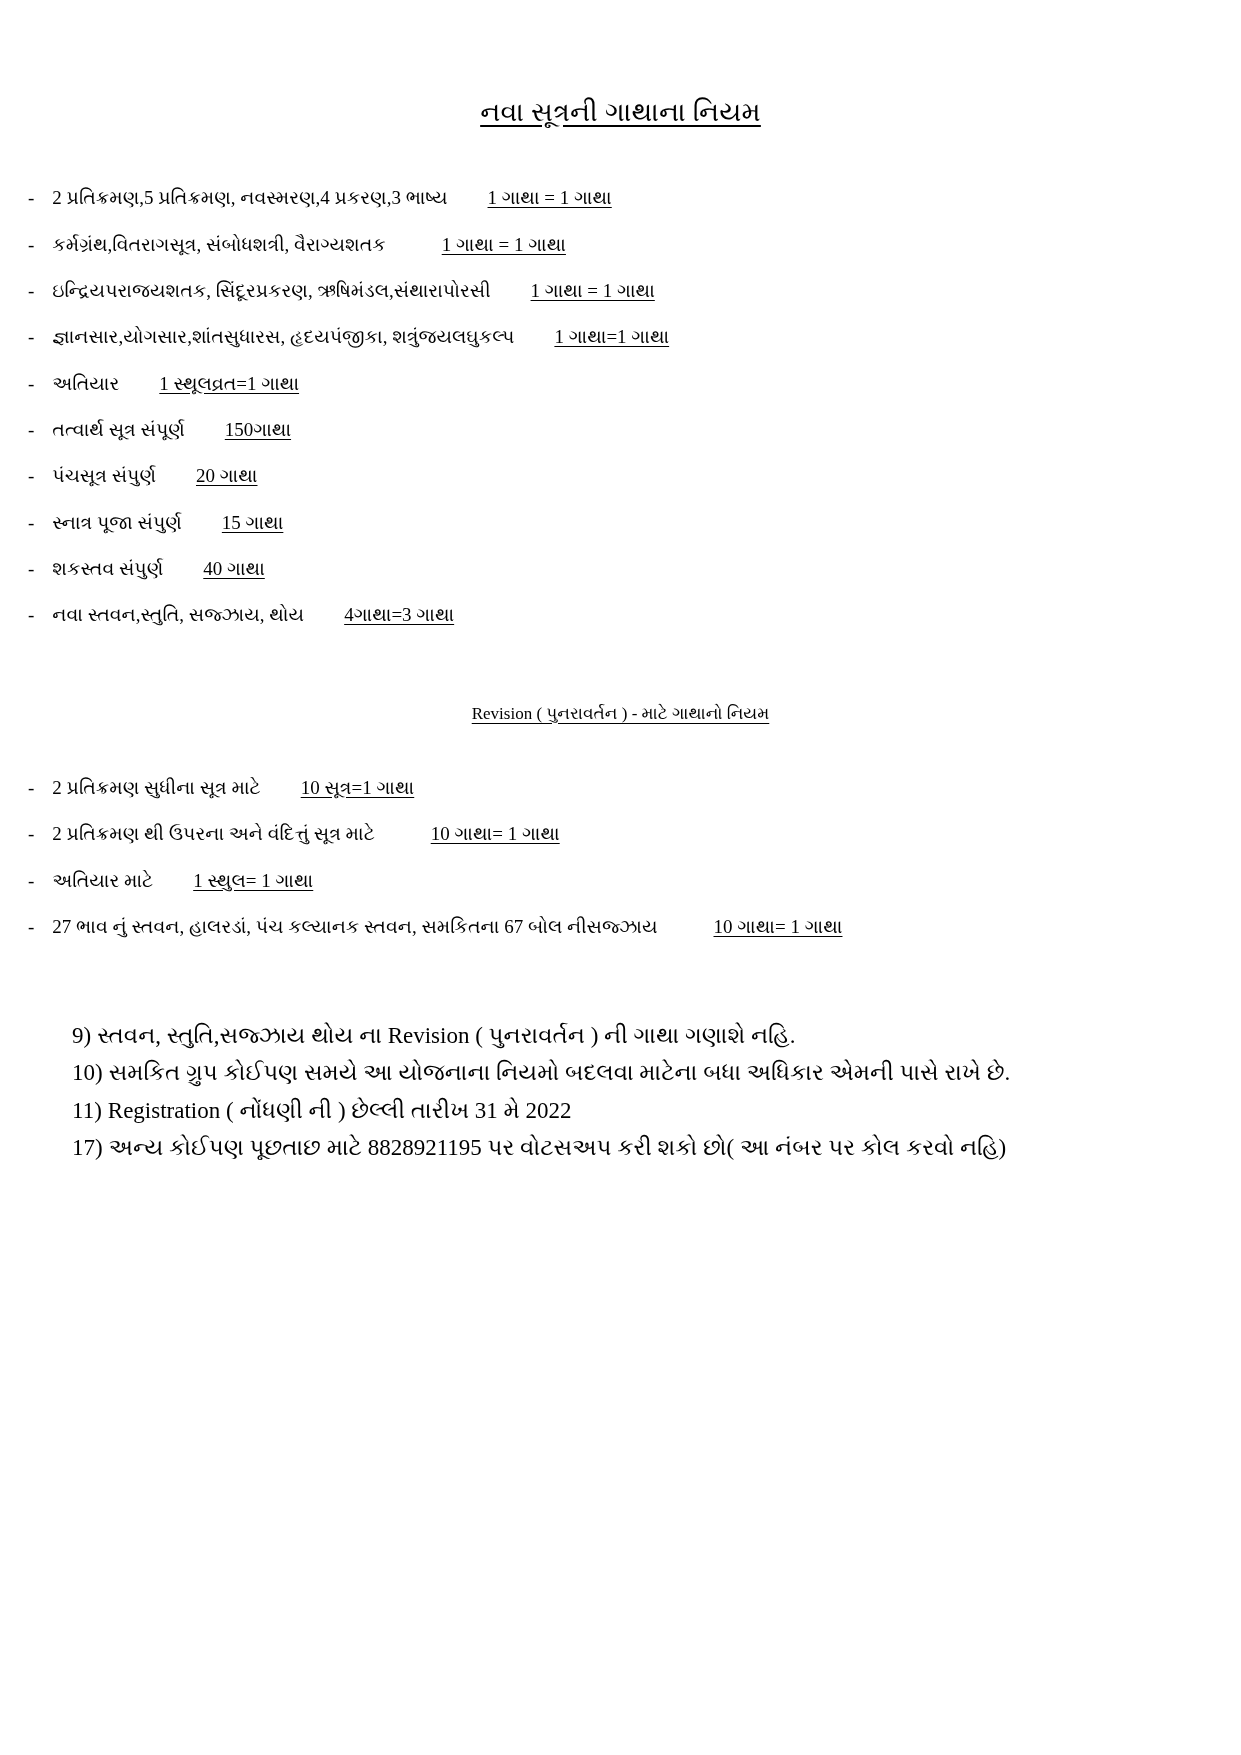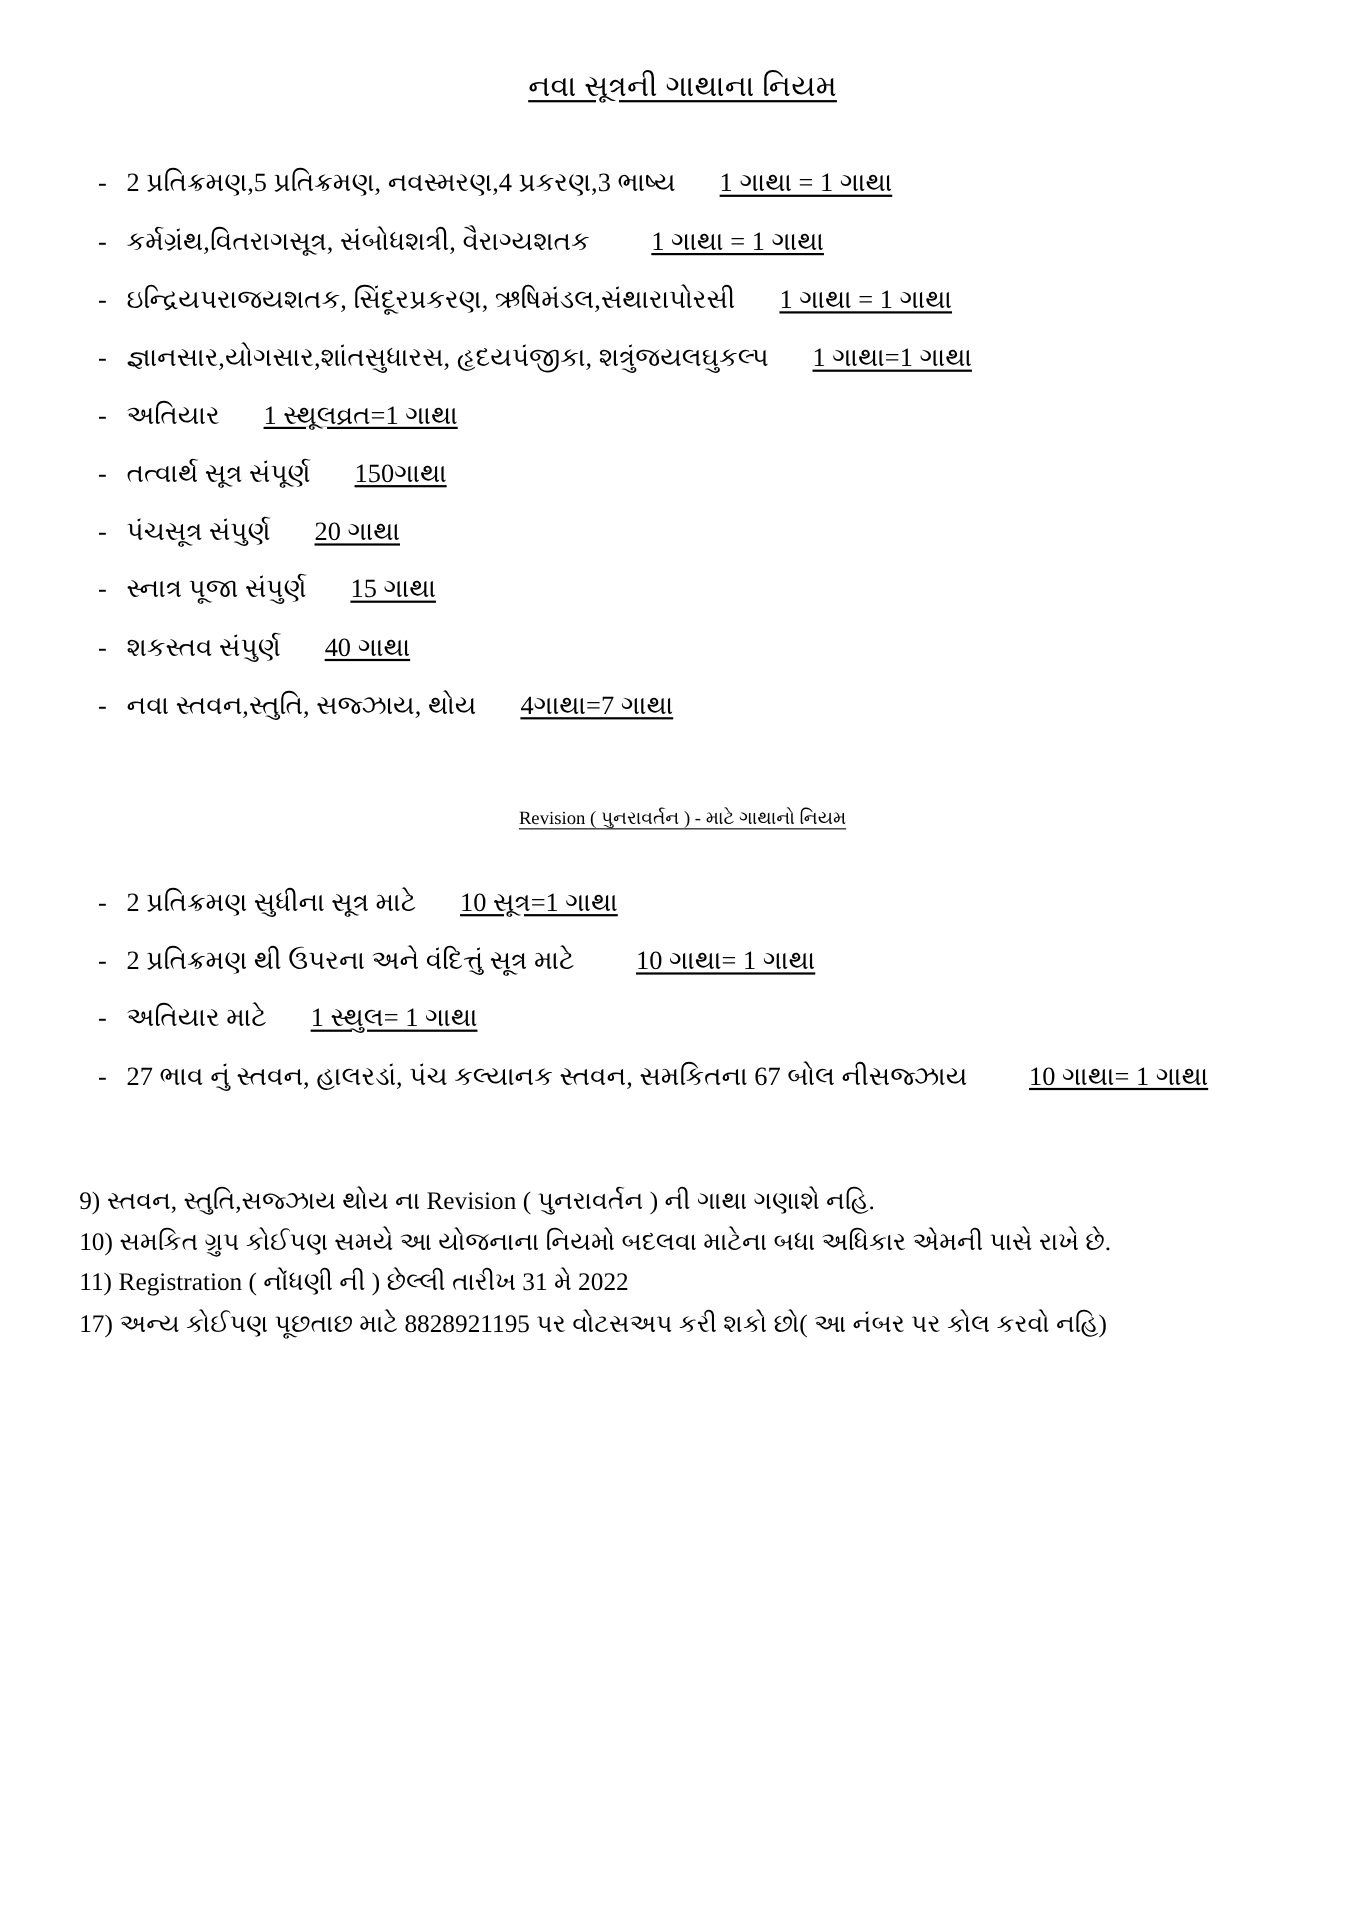--- a/index.html
+++ b/index.html
@@ -27,21 +27,21 @@
     top: 0;
     width: 1241px;
   }
 
   
   .doc-title {
     text-align: center;
     font-size: 27px;
     line-height: 1.2;
     margin: 0;
-    padding-top: 62px;
+    padding-top: 96px;
     font-weight: 400;
     letter-spacing: 0.2px;
   }
   .doc-title span.u {
     text-decoration: underline;
     text-underline-offset: 4px;
   }
   .section-title {
     text-align: center;
     font-size: 17px;
@@ -55,24 +55,24 @@
   }
 
   
   .rules {
     margin: 0;
     padding: 0;
     list-style: none;
   }
   .rule-row {
     display: block;
-    font-size: 24px;
+    font-size: 19px;
     line-height: 1.28;
     white-space: nowrap;
-    padding-left: 89px;
+    padding-left: 28px;
     margin-bottom: 22px;
   }
   .rule-dash {
     display: inline;
   }
   .rule-label {
     display: inline;
   }
   .rule-value {
     display: inline;
@@ -122,21 +122,21 @@
     <ul class="rules" id="section1-rules">
         <li class="rule-row"><span class="rule-dash">-</span><span class="gap-s"></span><span class="rule-label">2 પ્રતિક્રમણ,5 પ્રતિક્રમણ, નવસ્મરણ,4 પ્રકરણ,3 ભાષ્ય</span><span class="gap-m"></span><span class="rule-value">1 ગાથા = 1 ગાથા</span></li>
         <li class="rule-row"><span class="rule-dash">-</span><span class="gap-s"></span><span class="rule-label">કર્મગ્રંથ,વિતરાગસૂત્ર, સંબોધશત્રી, વૈરાગ્યશતક</span><span class="gap-l"></span><span class="rule-value">1 ગાથા = 1 ગાથા</span></li>
         <li class="rule-row"><span class="rule-dash">-</span><span class="gap-s"></span><span class="rule-label">ઇન્દ્રિયપરાજયશતક, સિંદૂરપ્રકરણ, ઋષિમંડલ,સંથારાપોરસી</span><span class="gap-m"></span><span class="rule-value">1 ગાથા = 1 ગાથા</span></li>
         <li class="rule-row"><span class="rule-dash">-</span><span class="gap-s"></span><span class="rule-label">જ્ઞાનસાર,યોગસાર,શાંતસુધારસ, હૃદયપંજીકા, શત્રુંજયલઘુકલ્પ</span><span class="gap-m"></span><span class="rule-value">1 ગાથા=1 ગાથા</span></li>
         <li class="rule-row"><span class="rule-dash">-</span><span class="gap-s"></span><span class="rule-label">અતિયાર</span><span class="gap-m"></span><span class="rule-value">1 સ્થૂલવ્રત=1 ગાથા</span></li>
         <li class="rule-row"><span class="rule-dash">-</span><span class="gap-s"></span><span class="rule-label">તત્વાર્થ સૂત્ર સંપૂર્ણ</span><span class="gap-m"></span><span class="rule-value">150ગાથા</span></li>
         <li class="rule-row"><span class="rule-dash">-</span><span class="gap-s"></span><span class="rule-label">પંચસૂત્ર સંપુર્ણ</span><span class="gap-m"></span><span class="rule-value">20 ગાથા</span></li>
         <li class="rule-row"><span class="rule-dash">-</span><span class="gap-s"></span><span class="rule-label">સ્નાત્ર પૂજા સંપુર્ણ</span><span class="gap-m"></span><span class="rule-value">15 ગાથા</span></li>
         <li class="rule-row"><span class="rule-dash">-</span><span class="gap-s"></span><span class="rule-label">શકસ્તવ સંપુર્ણ</span><span class="gap-m"></span><span class="rule-value">40 ગાથા</span></li>
-        <li class="rule-row"><span class="rule-dash">-</span><span class="gap-s"></span><span class="rule-label">નવા સ્તવન,સ્તુતિ, સજ્ઝાય, થોય</span><span class="gap-m"></span><span class="rule-value">4ગાથા=7 ગાથા</span></li>
+        <li class="rule-row"><span class="rule-dash">-</span><span class="gap-s"></span><span class="rule-label">નવા સ્તવન,સ્તુતિ, સજ્ઝાય, થોય</span><span class="gap-m"></span><span class="rule-value">4ગાથા=3 ગાથા</span></li>
       </ul>
 
     <div class="spacer-mid-1"></div>
 
     <h2 class="section-title"><span class="u">Revision ( પુનરાવર્તન ) - માટે ગાથાનો નિયમ</span></h2>
 
     <div class="spacer-mid-2"></div>
 
     <ul class="rules" id="section2-rules">
         <li class="rule-row"><span class="rule-dash">-</span><span class="gap-s"></span><span class="rule-label">2 પ્રતિક્રમણ સુધીના સૂત્ર માટે</span><span class="gap-m"></span><span class="rule-value">10 સૂત્ર=1 ગાથા</span></li>

